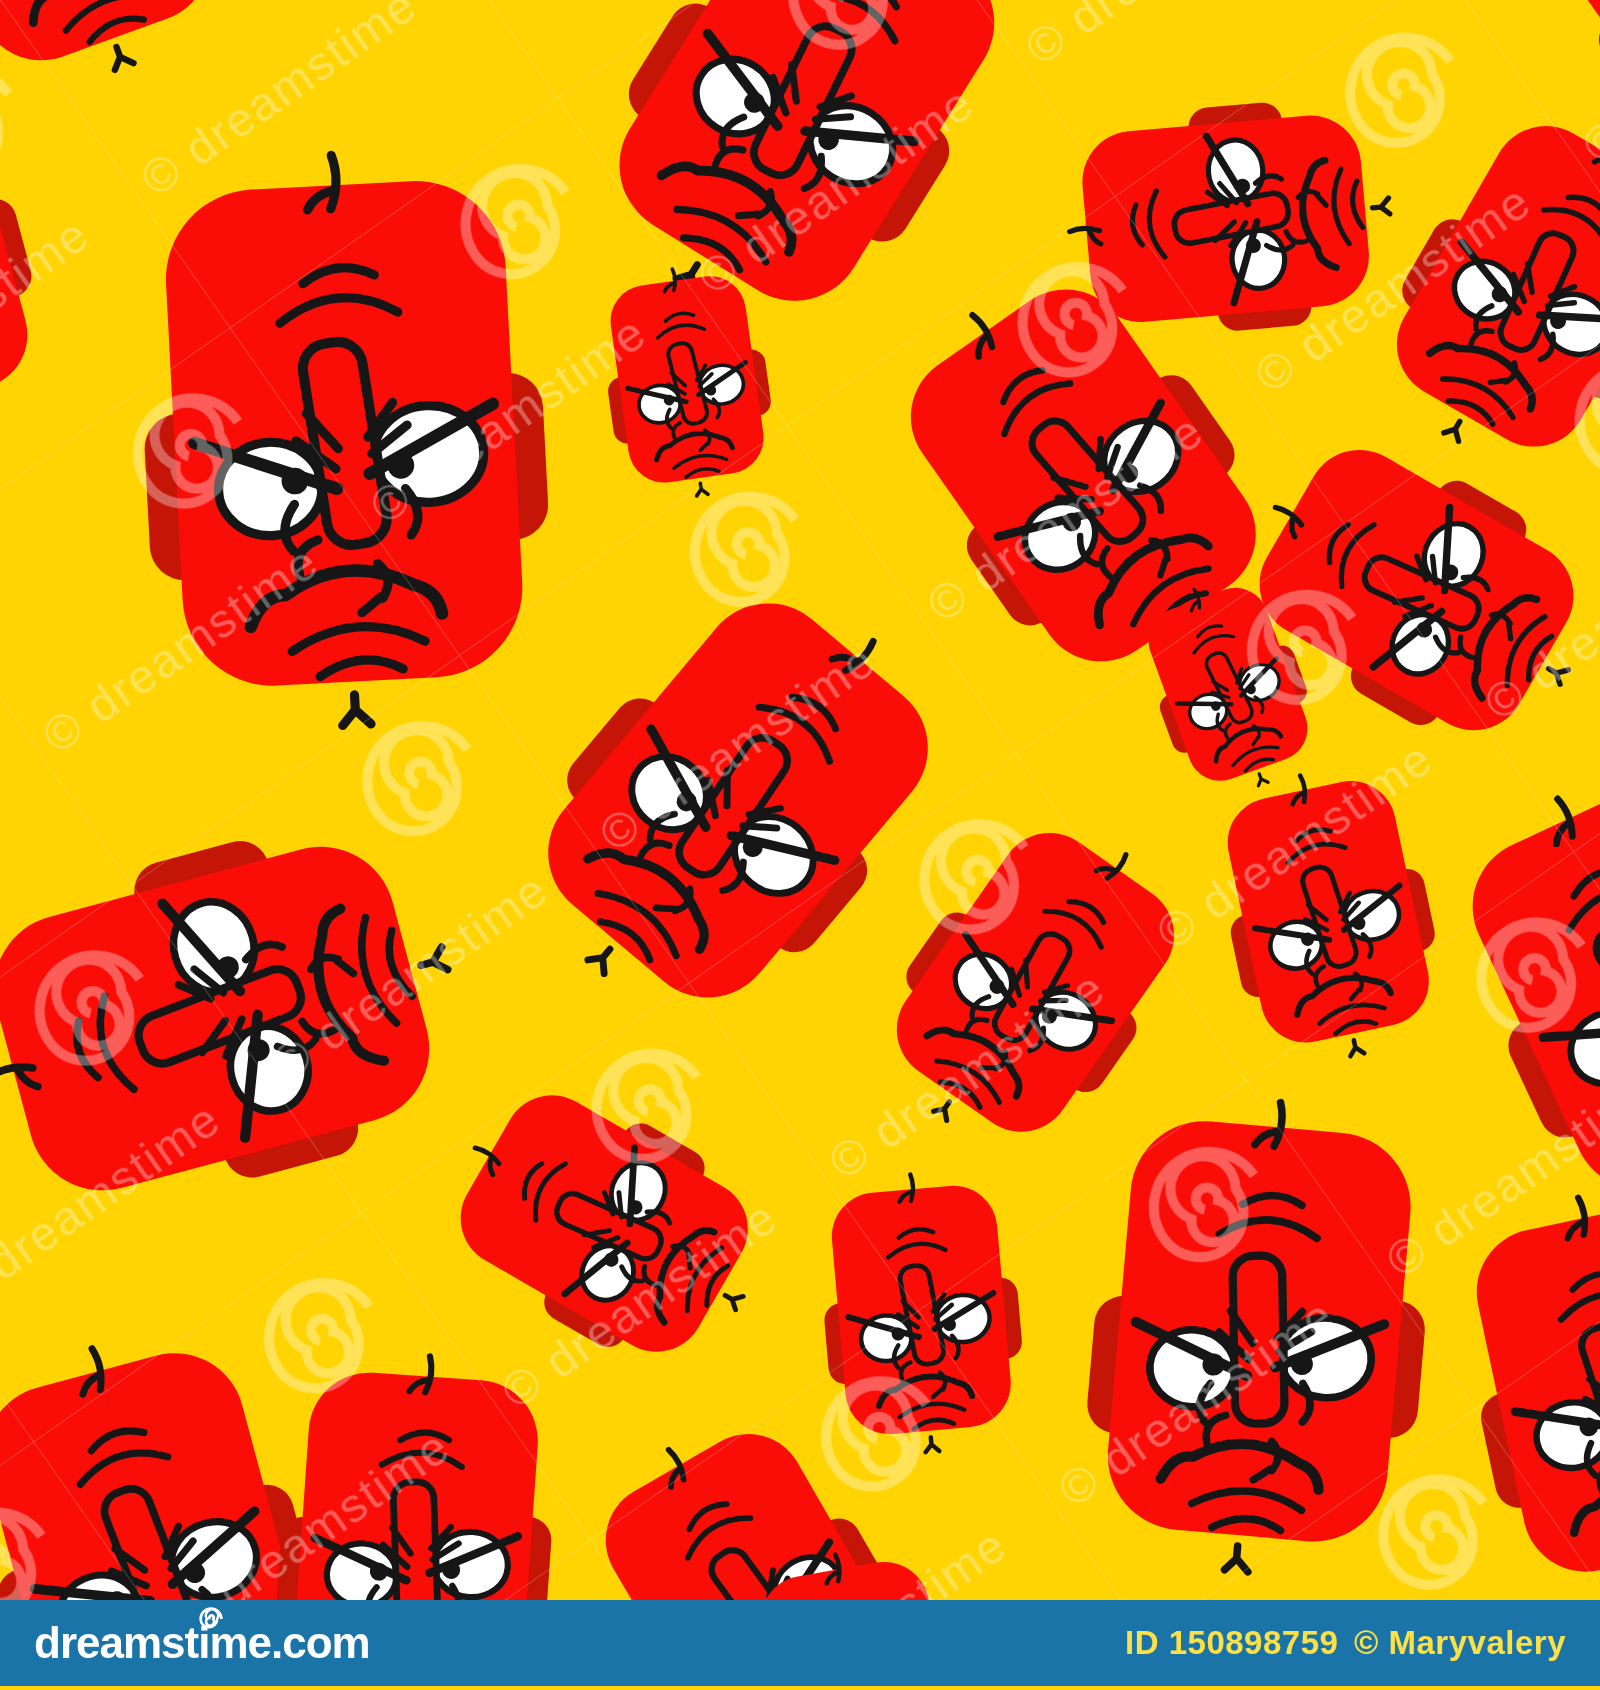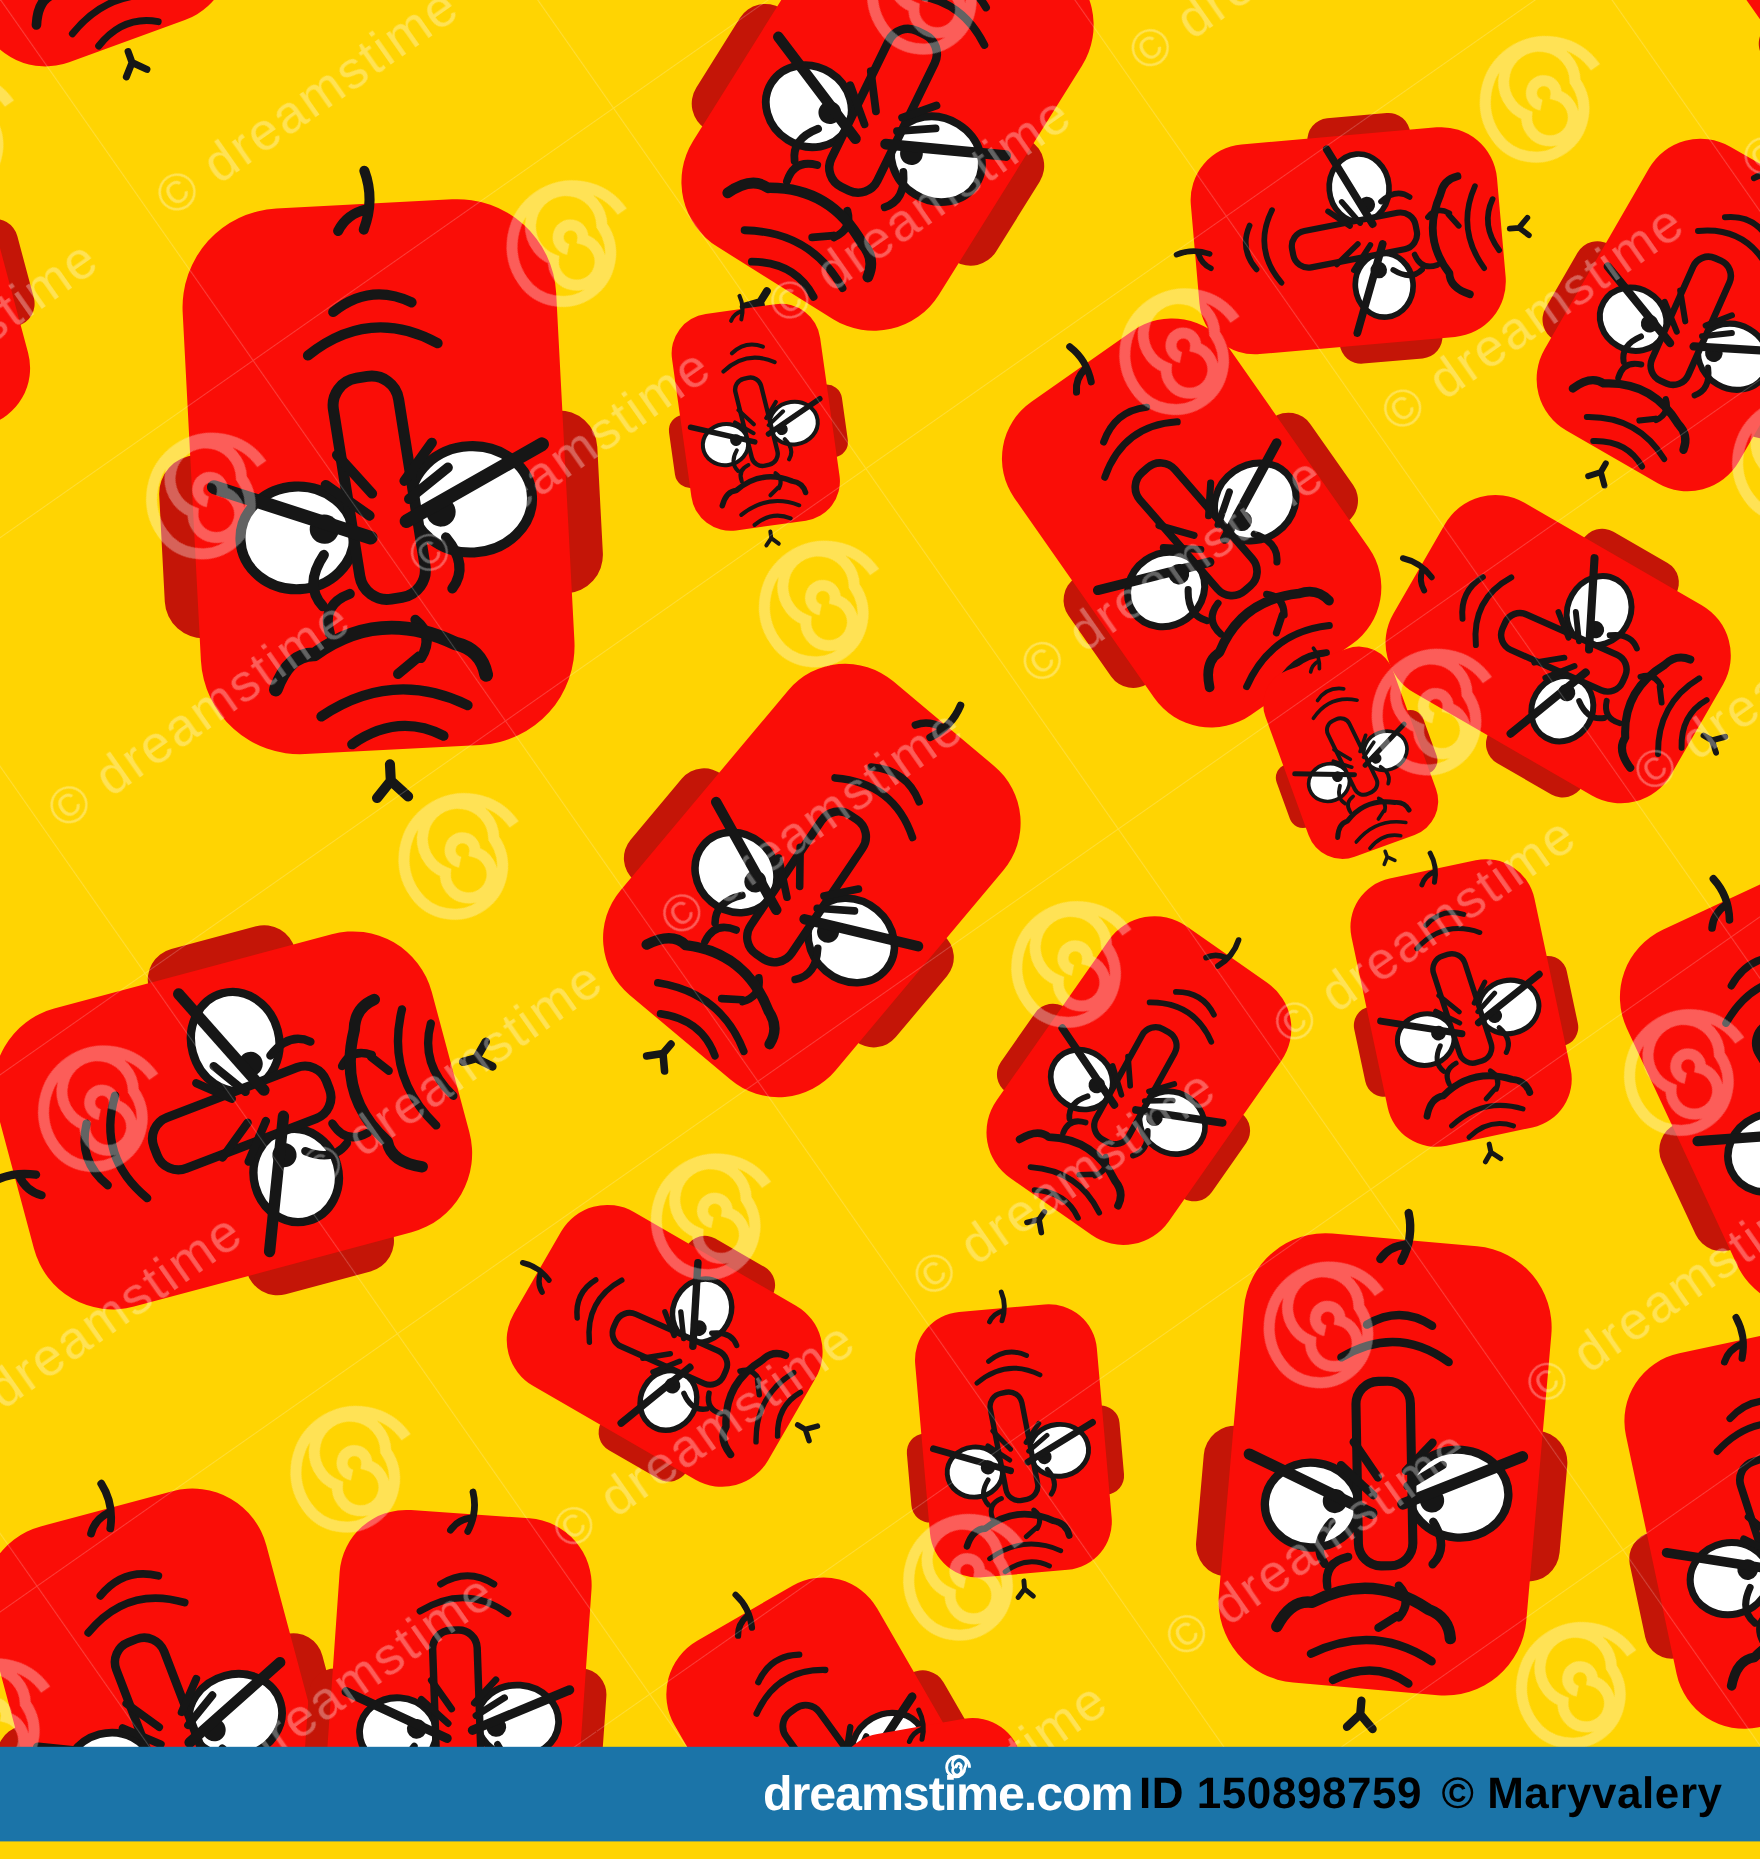--- a/index.html
+++ b/index.html
@@ -13,26 +13,26 @@
   .pp{fill:var(--ink);}
   .nose{fill:var(--red);stroke:var(--ink);stroke-width:6;stroke-linejoin:round;}
   .ln{fill:none;stroke:var(--ink);stroke-width:5.5;stroke-linecap:round;stroke-linejoin:round;}
   .lnB{fill:none;stroke:var(--ink);stroke-width:7.5;stroke-linecap:round;stroke-linejoin:round;}
   
   .wm-line{stroke:rgba(255,255,255,.20);stroke-width:2;fill:none;}
   .wm-spiral{stroke:rgba(255,255,255,.33);stroke-width:8;fill:none;}
   .wm-text{fill:rgba(255,255,255,.33);font-family:"Liberation Sans",sans-serif;
            font-size:48px;letter-spacing:2px;font-weight:400;}
   
-  .footer{position:absolute;left:0;bottom:16px;width:100%;height:86px;background:var(--bar);
-          display:flex;align-items:center;justify-content:flex-end;
-          padding:0 34px;box-sizing:border-box;color:#fff;}
+  .footer{position:absolute;left:0;bottom:4px;width:100%;height:86px;background:var(--bar);
+          display:flex;align-items:center;justify-content:space-between;
+          padding:0 34px;box-sizing:border-box;color:#fff;gap:35px;}
   .logo{position:relative;font-size:44px;font-weight:bold;letter-spacing:-1px;color:#fff;}
   .logo-spiral{position:absolute;left:164px;top:-12px;}
-  .credit{font-size:40px;font-weight:bold;color:#000000;letter-spacing:0.5px;}
+  .credit{font-size:33px;font-weight:bold;color:#fde047;letter-spacing:0.5px;}
   .credit span{margin-left:6px;}
 </style>
 </head>
 <body>
 
 <div class="stage">
 
   <svg class="art" width="1600" height="1604" viewBox="0 0 1600 1604">
     <defs>
 

